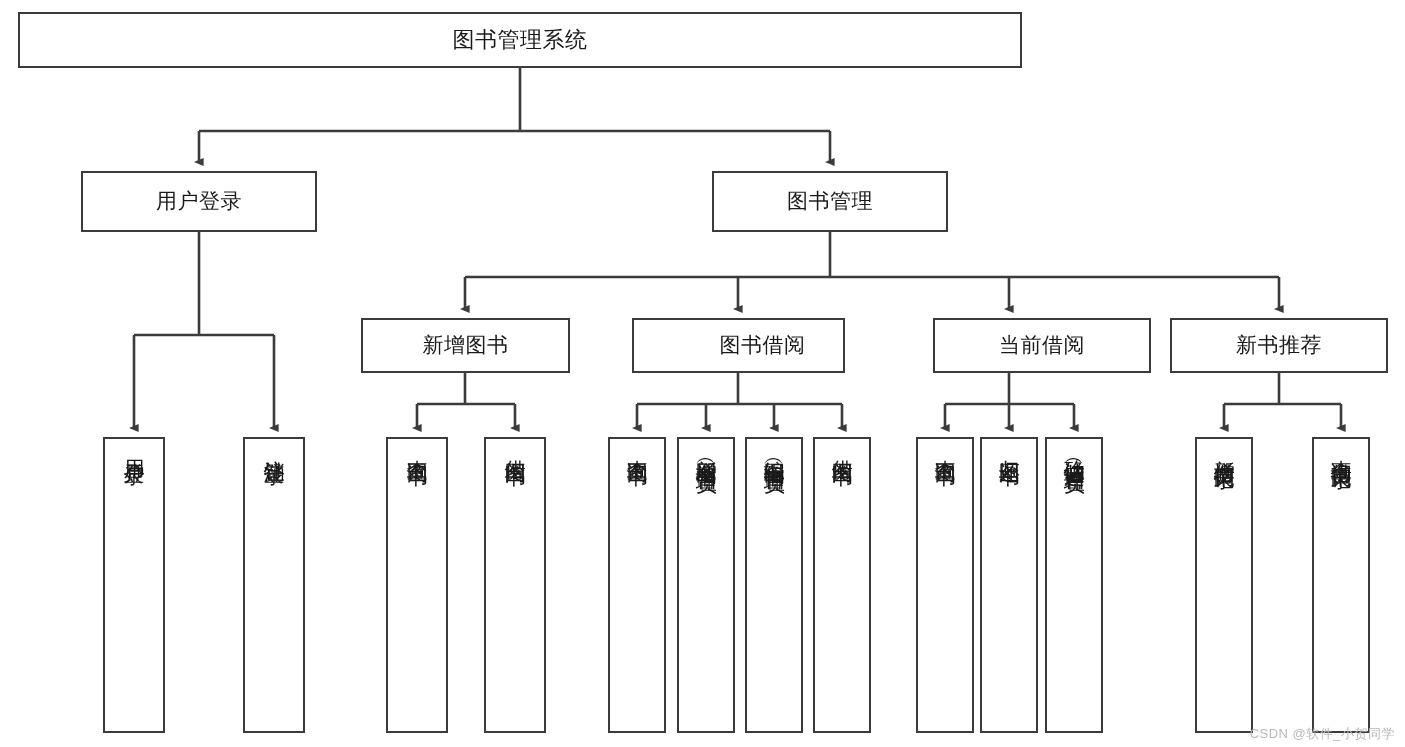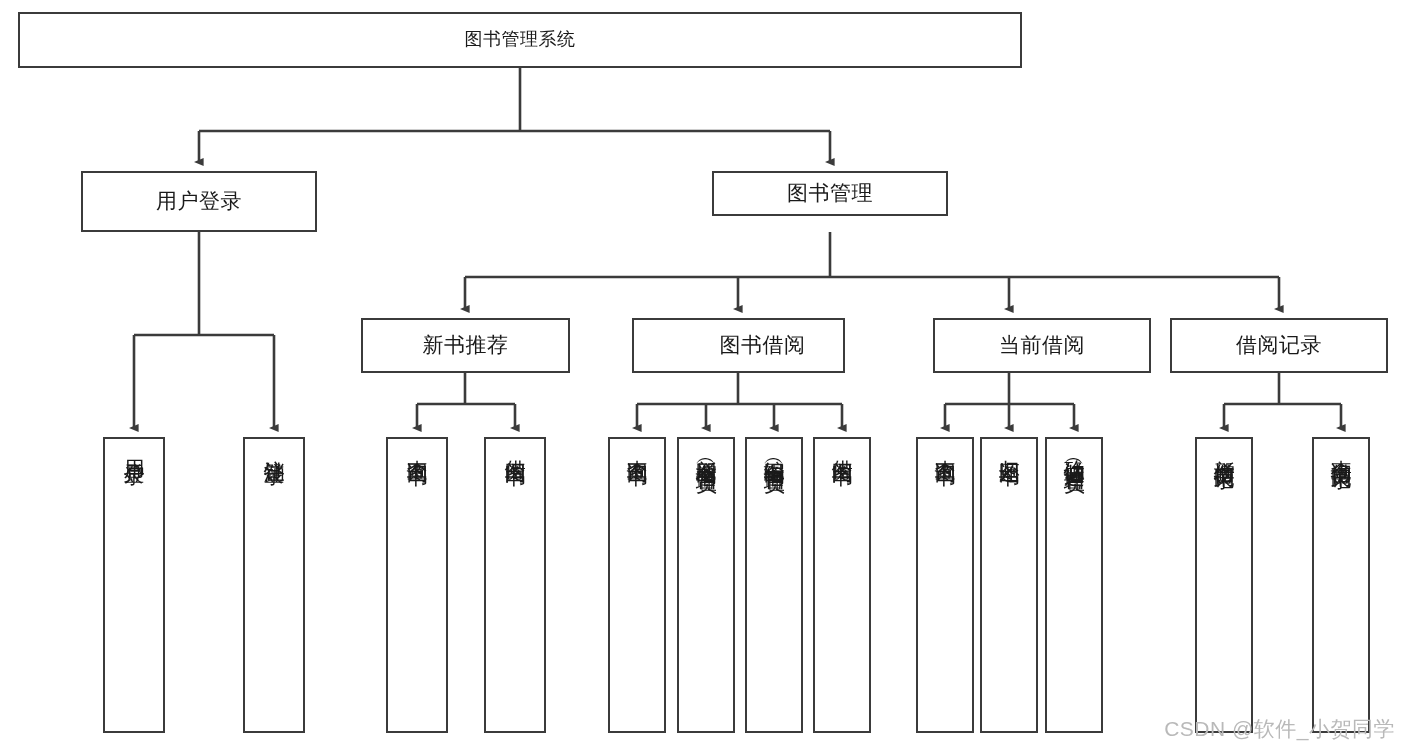--- a/index.html
+++ b/index.html
@@ -39,40 +39,40 @@
     display: block;
     text-align: center;
     line-height: 1.18;
     letter-spacing: 0.5px;
     white-space: nowrap;
   }
   .node.horizontal .node-label {
     font-size: 21px;
   }
   .node.root .node-label {
-    font-size: 18px;
+    font-size: 22px;
   }
   .node.vertical {
     align-items: flex-start;
     justify-content: center;
     padding-top: 4px;
   }
   .node.vertical .node-label {
     writing-mode: vertical-rl;
     text-orientation: upright;
     font-size: 21px;
     line-height: 1.06;
     letter-spacing: 2px;
     white-space: nowrap;
   }
   #watermark {
     position: absolute;
     right: 10px;
     bottom: 4px;
-    font-size: 21px;
+    font-size: 13px;
     color: #b9b9b9;
     letter-spacing: 0.5px;
     white-space: nowrap;
     pointer-events: none;
     text-align: right;
   }
 </style>
 </head>
 <body>
 
@@ -128,35 +128,35 @@
     </g>
   </svg>
 
   <div class="node root horizontal" style="left:18px; top:12px; width:1004px; height:56px;">
     <span class="node-label">图书管理系统</span>
   </div>
 
   <div class="node horizontal" style="left:81px; top:171px; width:236px; height:61px;">
     <span class="node-label">用户登录</span>
   </div>
-  <div class="node horizontal" style="left:712px; top:171px; width:236px; height:45px;">
+  <div class="node horizontal" style="left:712px; top:171px; width:236px; height:61px;">
     <span class="node-label">图书管理</span>
   </div>
 
   <div class="node horizontal" style="left:361px; top:318px; width:209px; height:55px;">
-    <span class="node-label">新书推荐</span>
+    <span class="node-label">新增图书</span>
   </div>
   <div class="node horizontal" style="left:632px; top:318px; width:213px; height:55px;padding-left:48px;">
     <span class="node-label">图书借阅</span>
   </div>
   <div class="node horizontal" style="left:900px; top:318px; width:218px; height:55px;margin-left:33px;">
     <span class="node-label">当前借阅</span>
   </div>
   <div class="node horizontal" style="left:1170px; top:318px; width:218px; height:55px;">
-    <span class="node-label">借阅记录</span>
+    <span class="node-label">新书推荐</span>
   </div>
 
   <div class="node vertical" style="left:103px; top:437px; width:62px; height:296px;">
     <span class="node-label">用户登录</span>
   </div>
   <div class="node vertical" style="left:243px; top:437px; width:62px; height:296px;">
     <span class="node-label">注销登录</span>
   </div>
 
   <div class="node vertical" style="left:386px; top:437px; width:62px; height:296px;">

